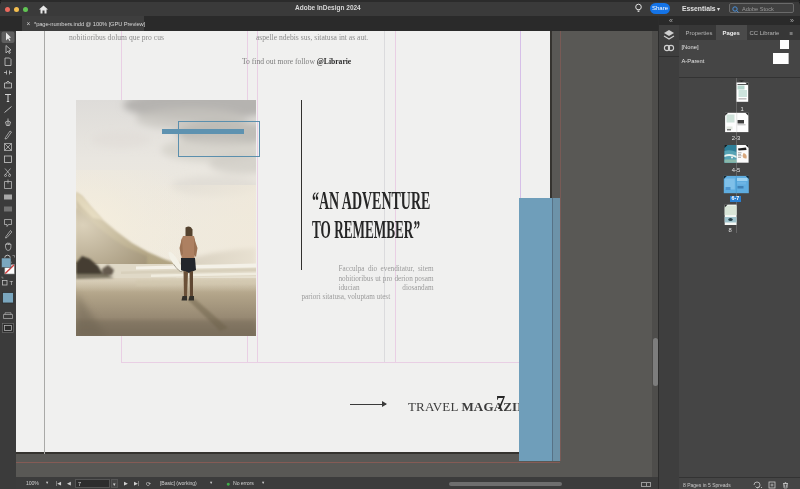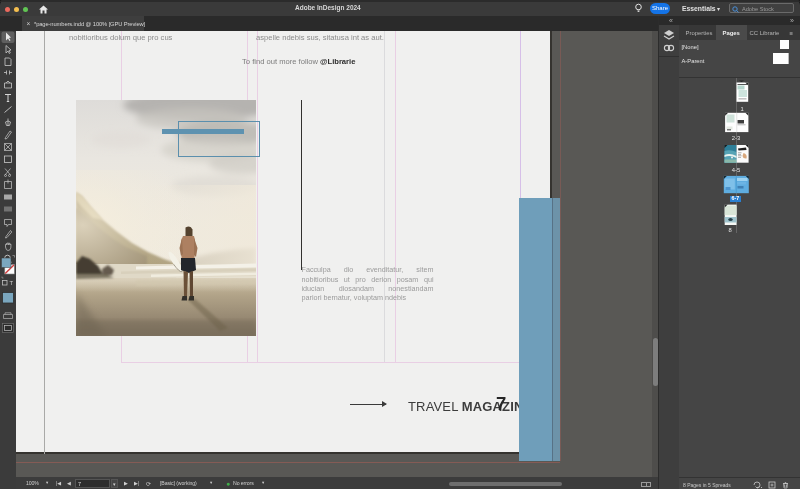--- a/index.html
+++ b/index.html
@@ -21,21 +21,21 @@
   
   #tabbar { left:0; top:16px; width:800px; height:15px; background:#2a2a2a; }
   #doctab { position:absolute; left:22px; top:0; width:122px; height:15px; background:#3e3e3e; }
   #doctab .x { position:absolute; left:4.5px; top:4px; font-size:6.5px; color:#cccccc; }
   #doctab .t { position:absolute; left:12px; top:4.5px; font-size:5.8px; letter-spacing:-0.12px; color:#d6d6d6; white-space:nowrap; }
 
   
   #toolbar { left:0; top:31px; width:16px; height:458px; background:#3b3b3b; }
 
   
-  #canvas { left:16px; top:31px; width:642.5px; height:446px; background:#595855; overflow:hidden; }
+  #canvas { left:16px; top:31px; width:642.5px; height:446px; background:#595855; overflow:hidden;font-family:Liberation Serif, serif; }
   #page { position:absolute; left:0; top:0; width:536px; height:423px; background:#f0f0ef; border-right:2px solid #35332f; border-bottom:2px solid #35332f; }
   #spine { position:absolute; left:27.5px; top:0; width:1px; height:423px; background:#a9a9a7; }
   .guide { position:absolute; top:0; width:1px; height:330.5px; }
   .vg { background:#e9cfe4; }
   #hguide { position:absolute; left:105px; top:330.5px; width:399px; height:1px; background:#e9cfe4; }
   .bleed { position:absolute; background:#b97f74; }
 
   
   .doctext { position:absolute; color:#8b8b8b; font-size:7.6px; white-space:nowrap; }
 
@@ -48,21 +48,21 @@
   #tallblue { position:absolute; left:503px; top:167px; width:40.5px; height:263px; background:#6f9eba; }
   #tallblue .pb { position:absolute; right:0; top:0; width:7.5px; height:100%; background:rgba(100,98,96,0.18); border-left:1px solid rgba(60,75,90,0.45); }
 
   #rule { position:absolute; left:285px; top:69px; width:1.3px; height:170px; background:#32312f; }
 
   #headline { position:absolute; left:296.2px; top:154.7px; font-weight:bold; color:#262626; font-size:26px; line-height:29.7px; white-space:nowrap; }
   #headline div { transform:scale(0.537,1); transform-origin:0 0; }
   #headline div.l2 { transform:scale(0.508,1); }
 
   #bodytext { position:absolute; left:285.5px; top:234.3px; width:132px; font-size:7.2px; line-height:9.4px; color:#9b9b9b; }
-  #bodytext .j { text-align:justify; height:9.4px; overflow:hidden; }
+  #bodytext .j { text-align:justify; height:9.4px; overflow:hidden;margin-left:37px; }
   #bodytext .j:after { content:""; display:inline-block; width:100%; }
 
   #footer-arrow { position:absolute; left:334px; top:372.5px; width:36px; height:1px; background:#3a3a3a; }
   #footer-arrow:after { content:""; position:absolute; right:-1px; top:-2.5px; border-left:5px solid #3a3a3a; border-top:3px solid transparent; border-bottom:3px solid transparent; }
   #travelmag { position:absolute; left:392px; top:367.5px; font-size:13px; letter-spacing:0.15px; color:#3c3c3c; white-space:nowrap; }
   #pagenum { position:absolute; left:480px; top:361.5px; font-size:18.5px; font-weight:bold; color:#262626; }
 
   
   #vscroll { position:absolute; left:635.5px; top:0; width:7.5px; height:446px; background:#4e4d4b; }
   #vthumb { position:absolute; left:1px; top:307px; width:5.5px; height:48px; background:#7d7d7d; border-radius:3px; }
@@ -307,25 +307,29 @@
         <path d="M107.5 171 L112 172 L111 196 L108 196 Z" fill="#6b5138"></path>
         <path d="M113.5 172 L117 171 L117 196 L114 196 Z" fill="#5f4732"></path>
         <path d="M106.5 196 L111 196 L111 200.5 L105.5 200.5 Z" fill="#32302a"></path>
         <path d="M113.5 196 L118 196 L118 200.5 L112.5 200.5 Z" fill="#32302a"></path>
       </g>
     </svg>
 
     <div id="bluerect"></div>
     <div id="bluebar"></div>
     <div id="rule"></div>
+    <div id="headline">
+      <div>“AN ADVENTURE</div>
+      <div class="l2">TO REMEMBER”</div>
+    </div>
     <div id="bodytext">
       <div class="j">Facculpa dio evenditatur, sitem</div>
       <div class="j">nobitioribus ut pro derion posam qui</div>
       <div class="j">iducian diosandam nonestiandam perernat</div>
-      <div>pariori bernatur, voluptam ndebis</div>
+      <div>pariori sitatusa, voluptam utest</div>
     </div>
     <div id="footer-arrow"></div>
     <div id="travelmag">TRAVEL <b>MAGAZINE</b></div>
     <div id="pagenum">7</div>
     <div id="tallblue">
       <div class="pb"></div>
     </div>
     <div id="vscroll">
       <div id="vthumb"></div>
     </div>

